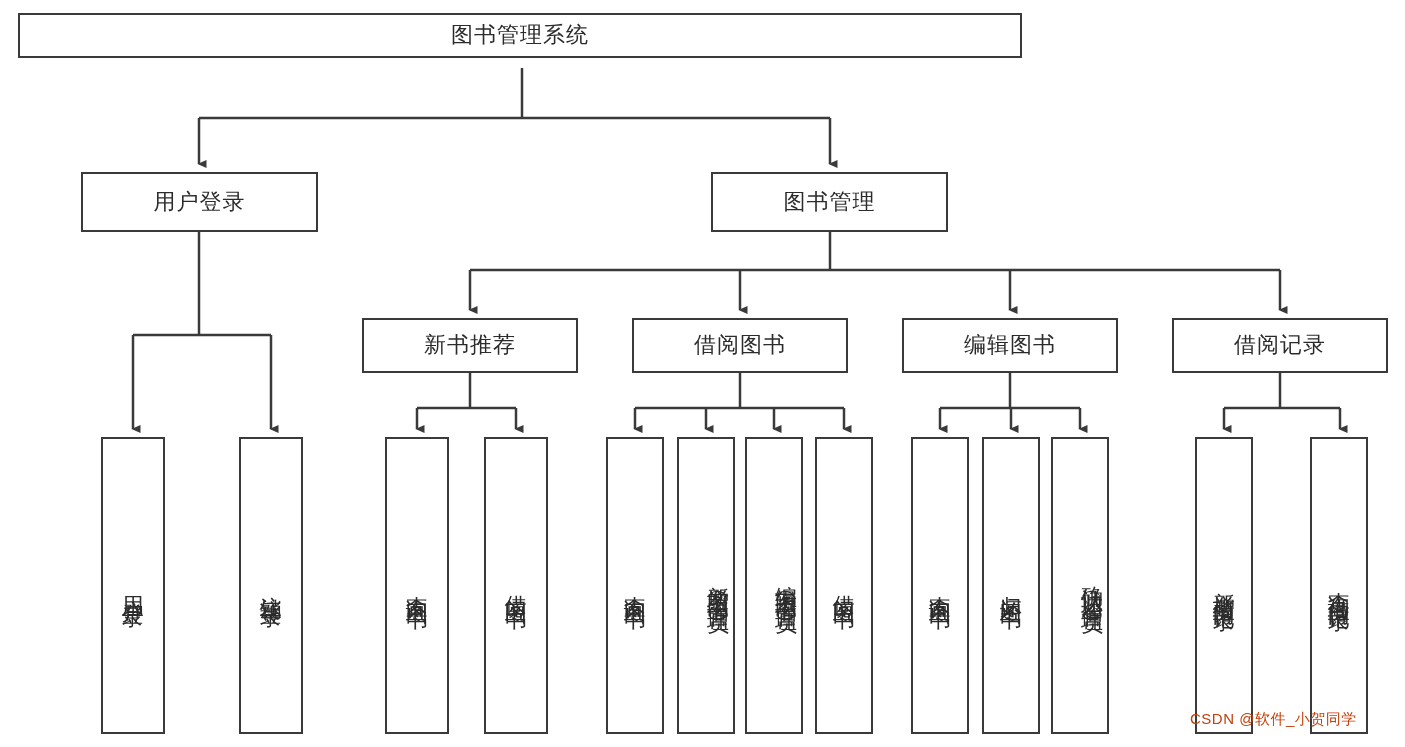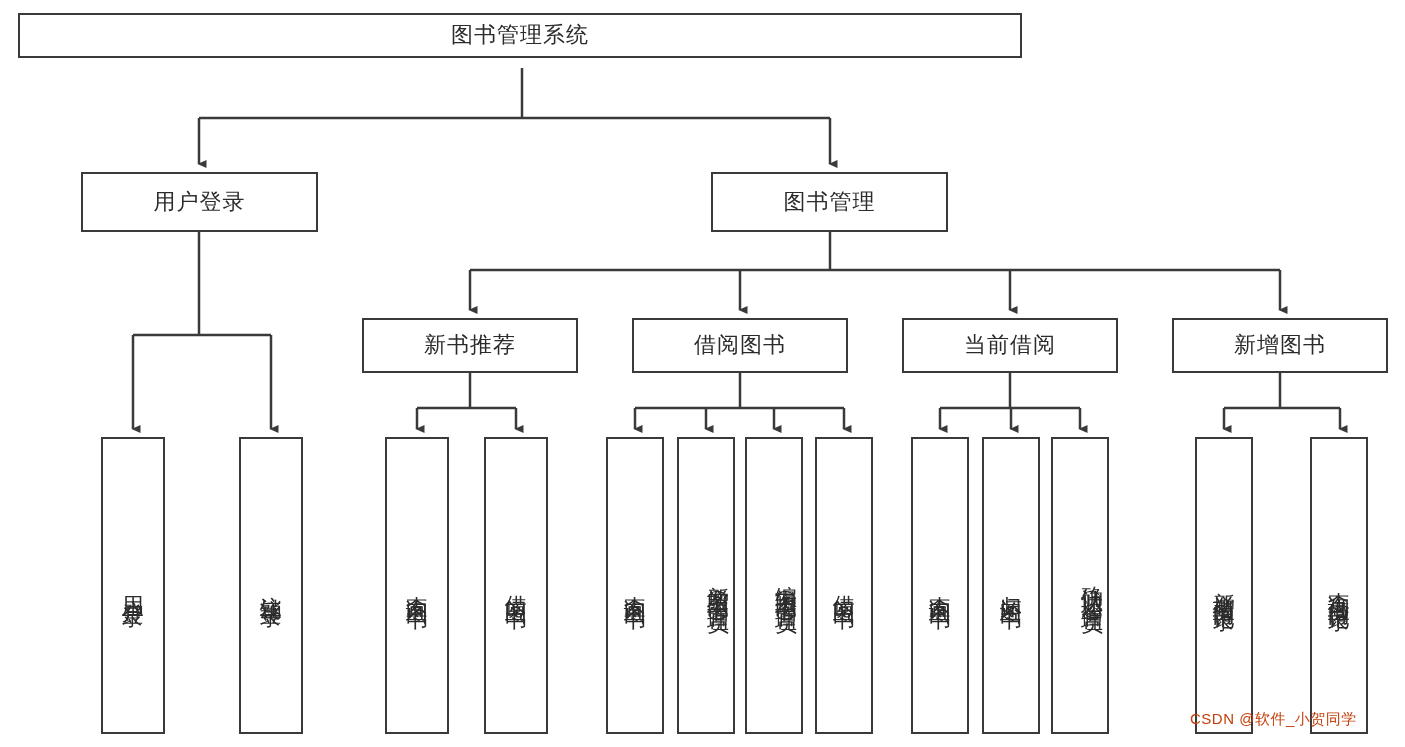--- a/index.html
+++ b/index.html
@@ -137,24 +137,24 @@
     <span class="node-label">新书推荐</span>
   </div>
 
   <div class="node-box horizontal" style="left:711px; top:172px; width:237px; height:60px;">
     <span class="node-label">图书管理</span>
   </div>
   <div class="node-box horizontal" style="left:632px; top:318px; width:216px; height:55px;">
     <span class="node-label">借阅图书</span>
   </div>
   <div class="node-box horizontal" style="left:902px; top:318px; width:216px; height:55px;">
-    <span class="node-label">当前借阅</span>
+    <span class="node-label">编辑图书</span>
   </div>
   <div class="node-box horizontal" style="left:1172px; top:318px; width:216px; height:55px;">
-    <span class="node-label">新增图书</span>
+    <span class="node-label">借阅记录</span>
   </div>
 
   <div class="node-box vertical" style="left:101px; top:437px; width:64px; height:297px;">
     <span class="node-label">用户登录</span>
   </div>
   <div class="node-box vertical" style="left:239px; top:437px; width:64px; height:297px;">
     <span class="node-label">注销登录</span>
   </div>
   <div class="node-box vertical" style="left:385px; top:437px; width:64px; height:297px;">
     <span class="node-label">查询图书</span>

